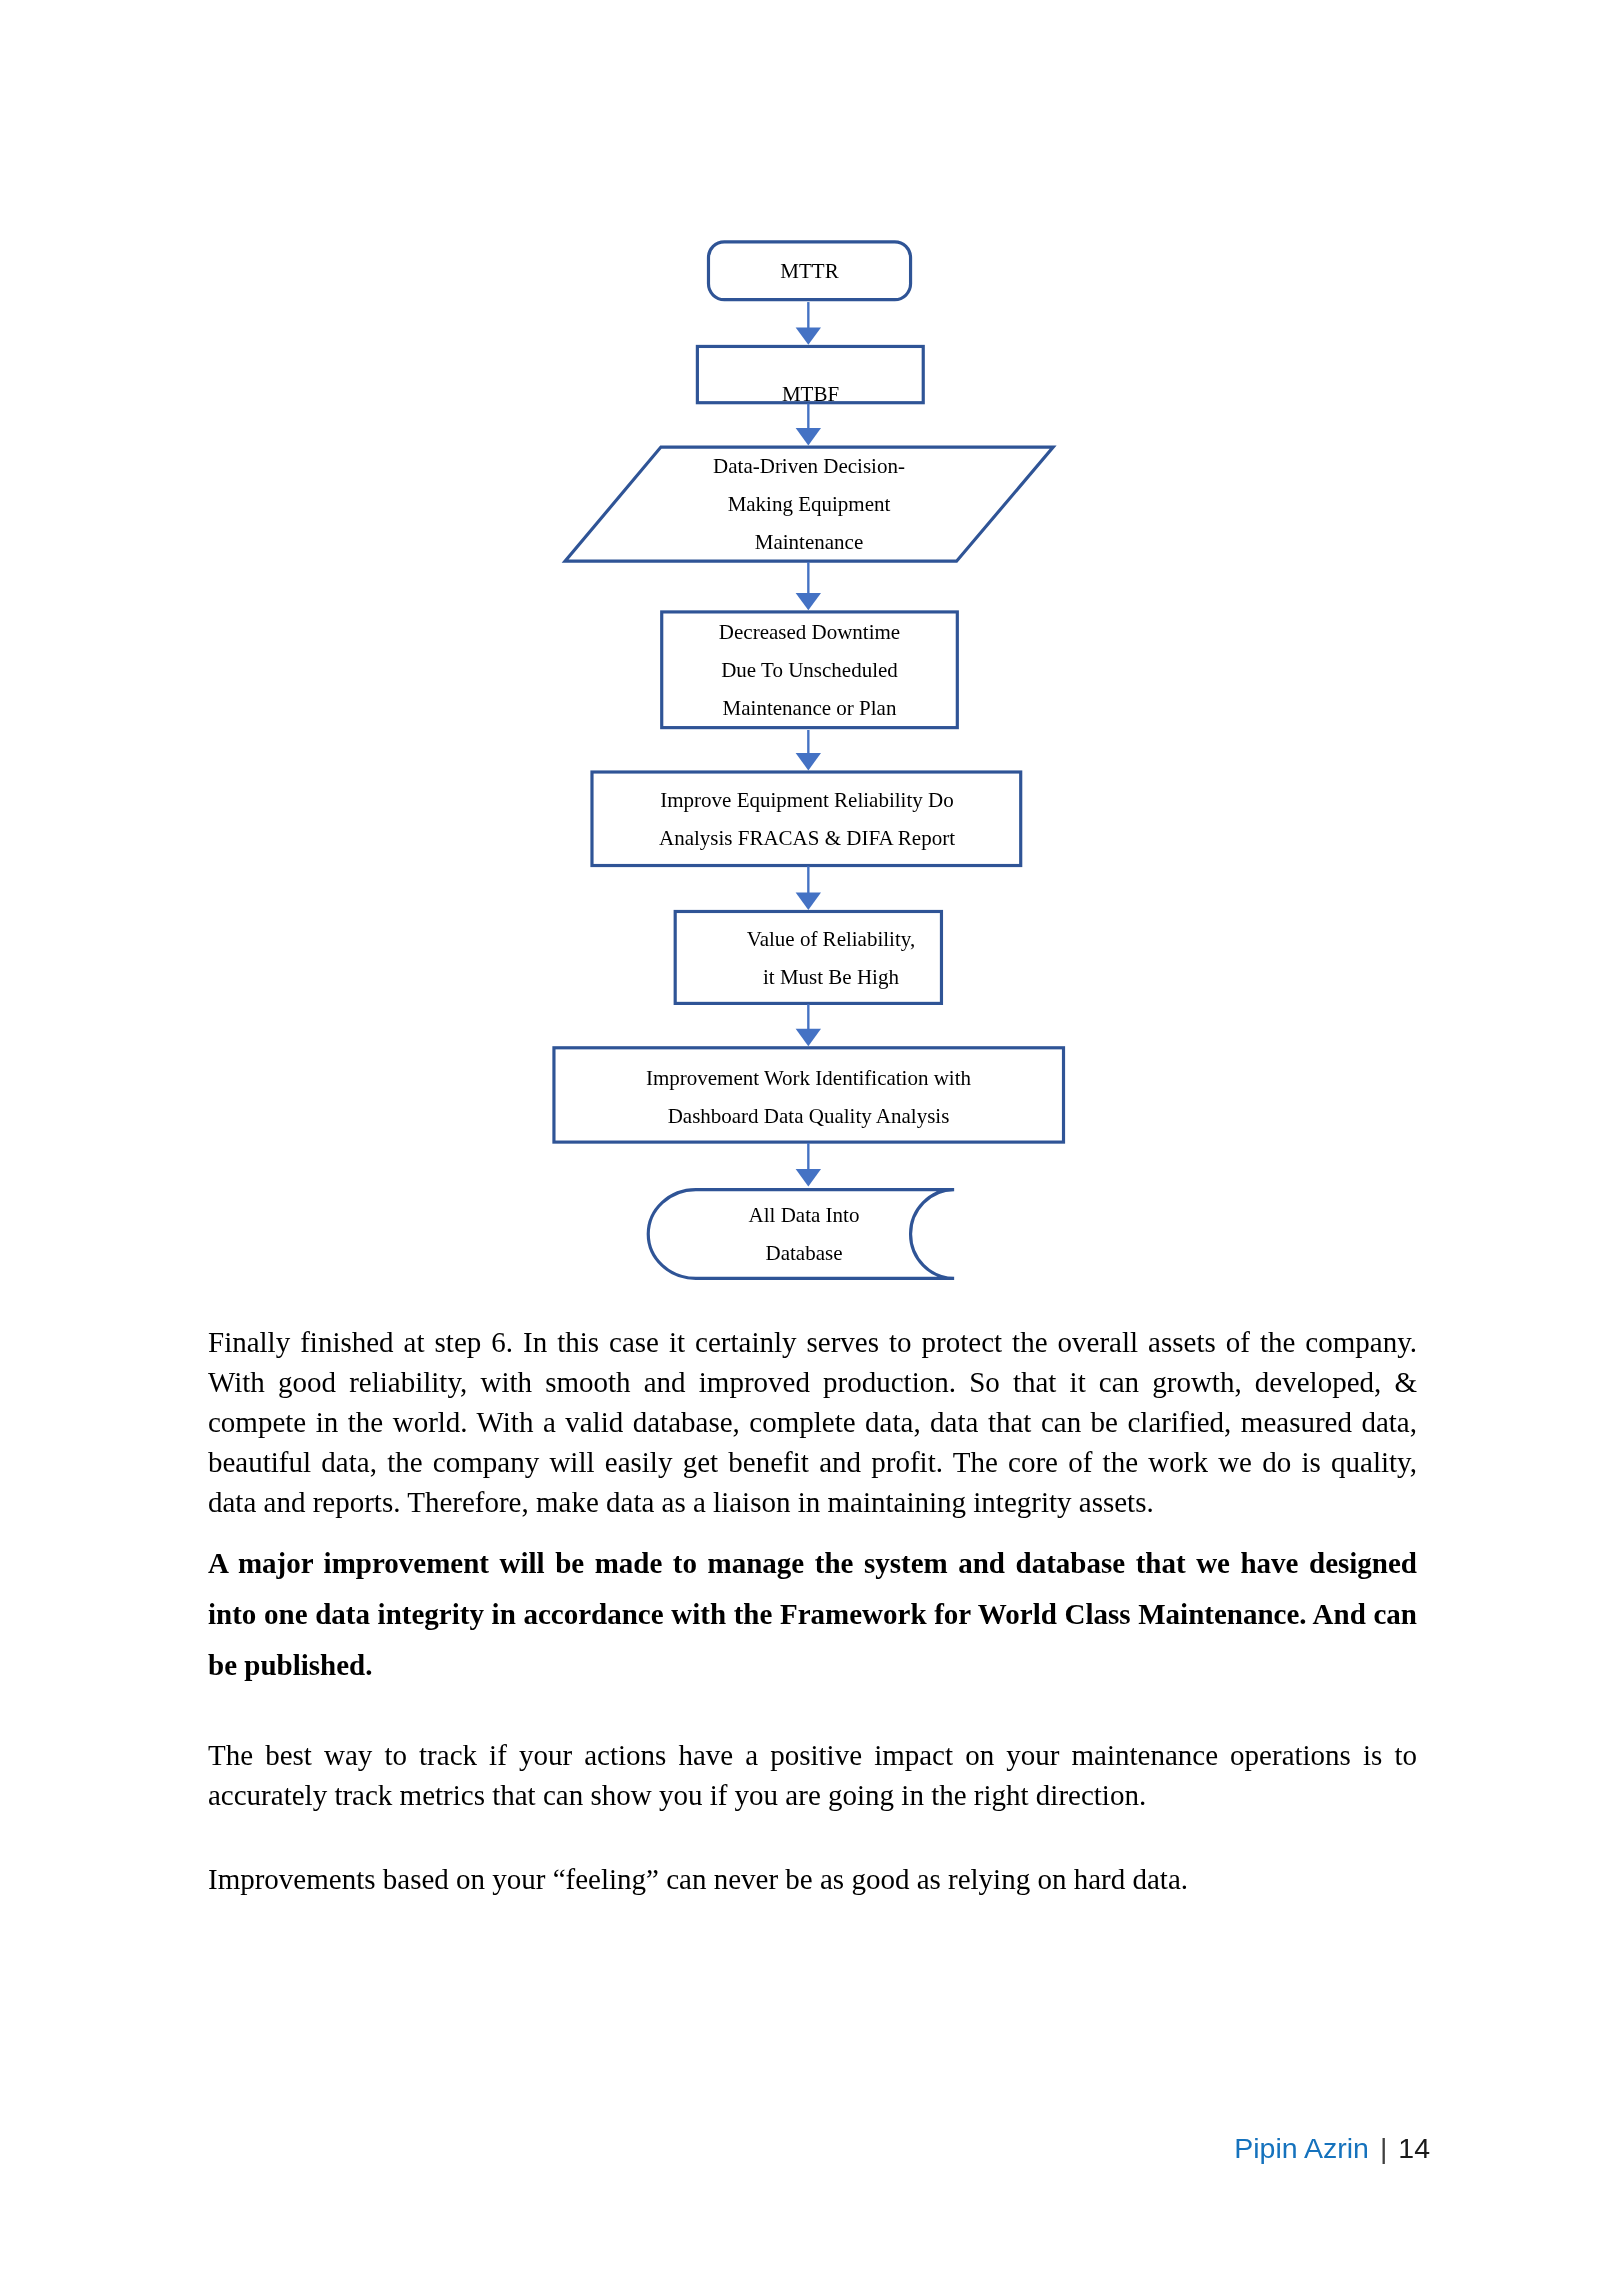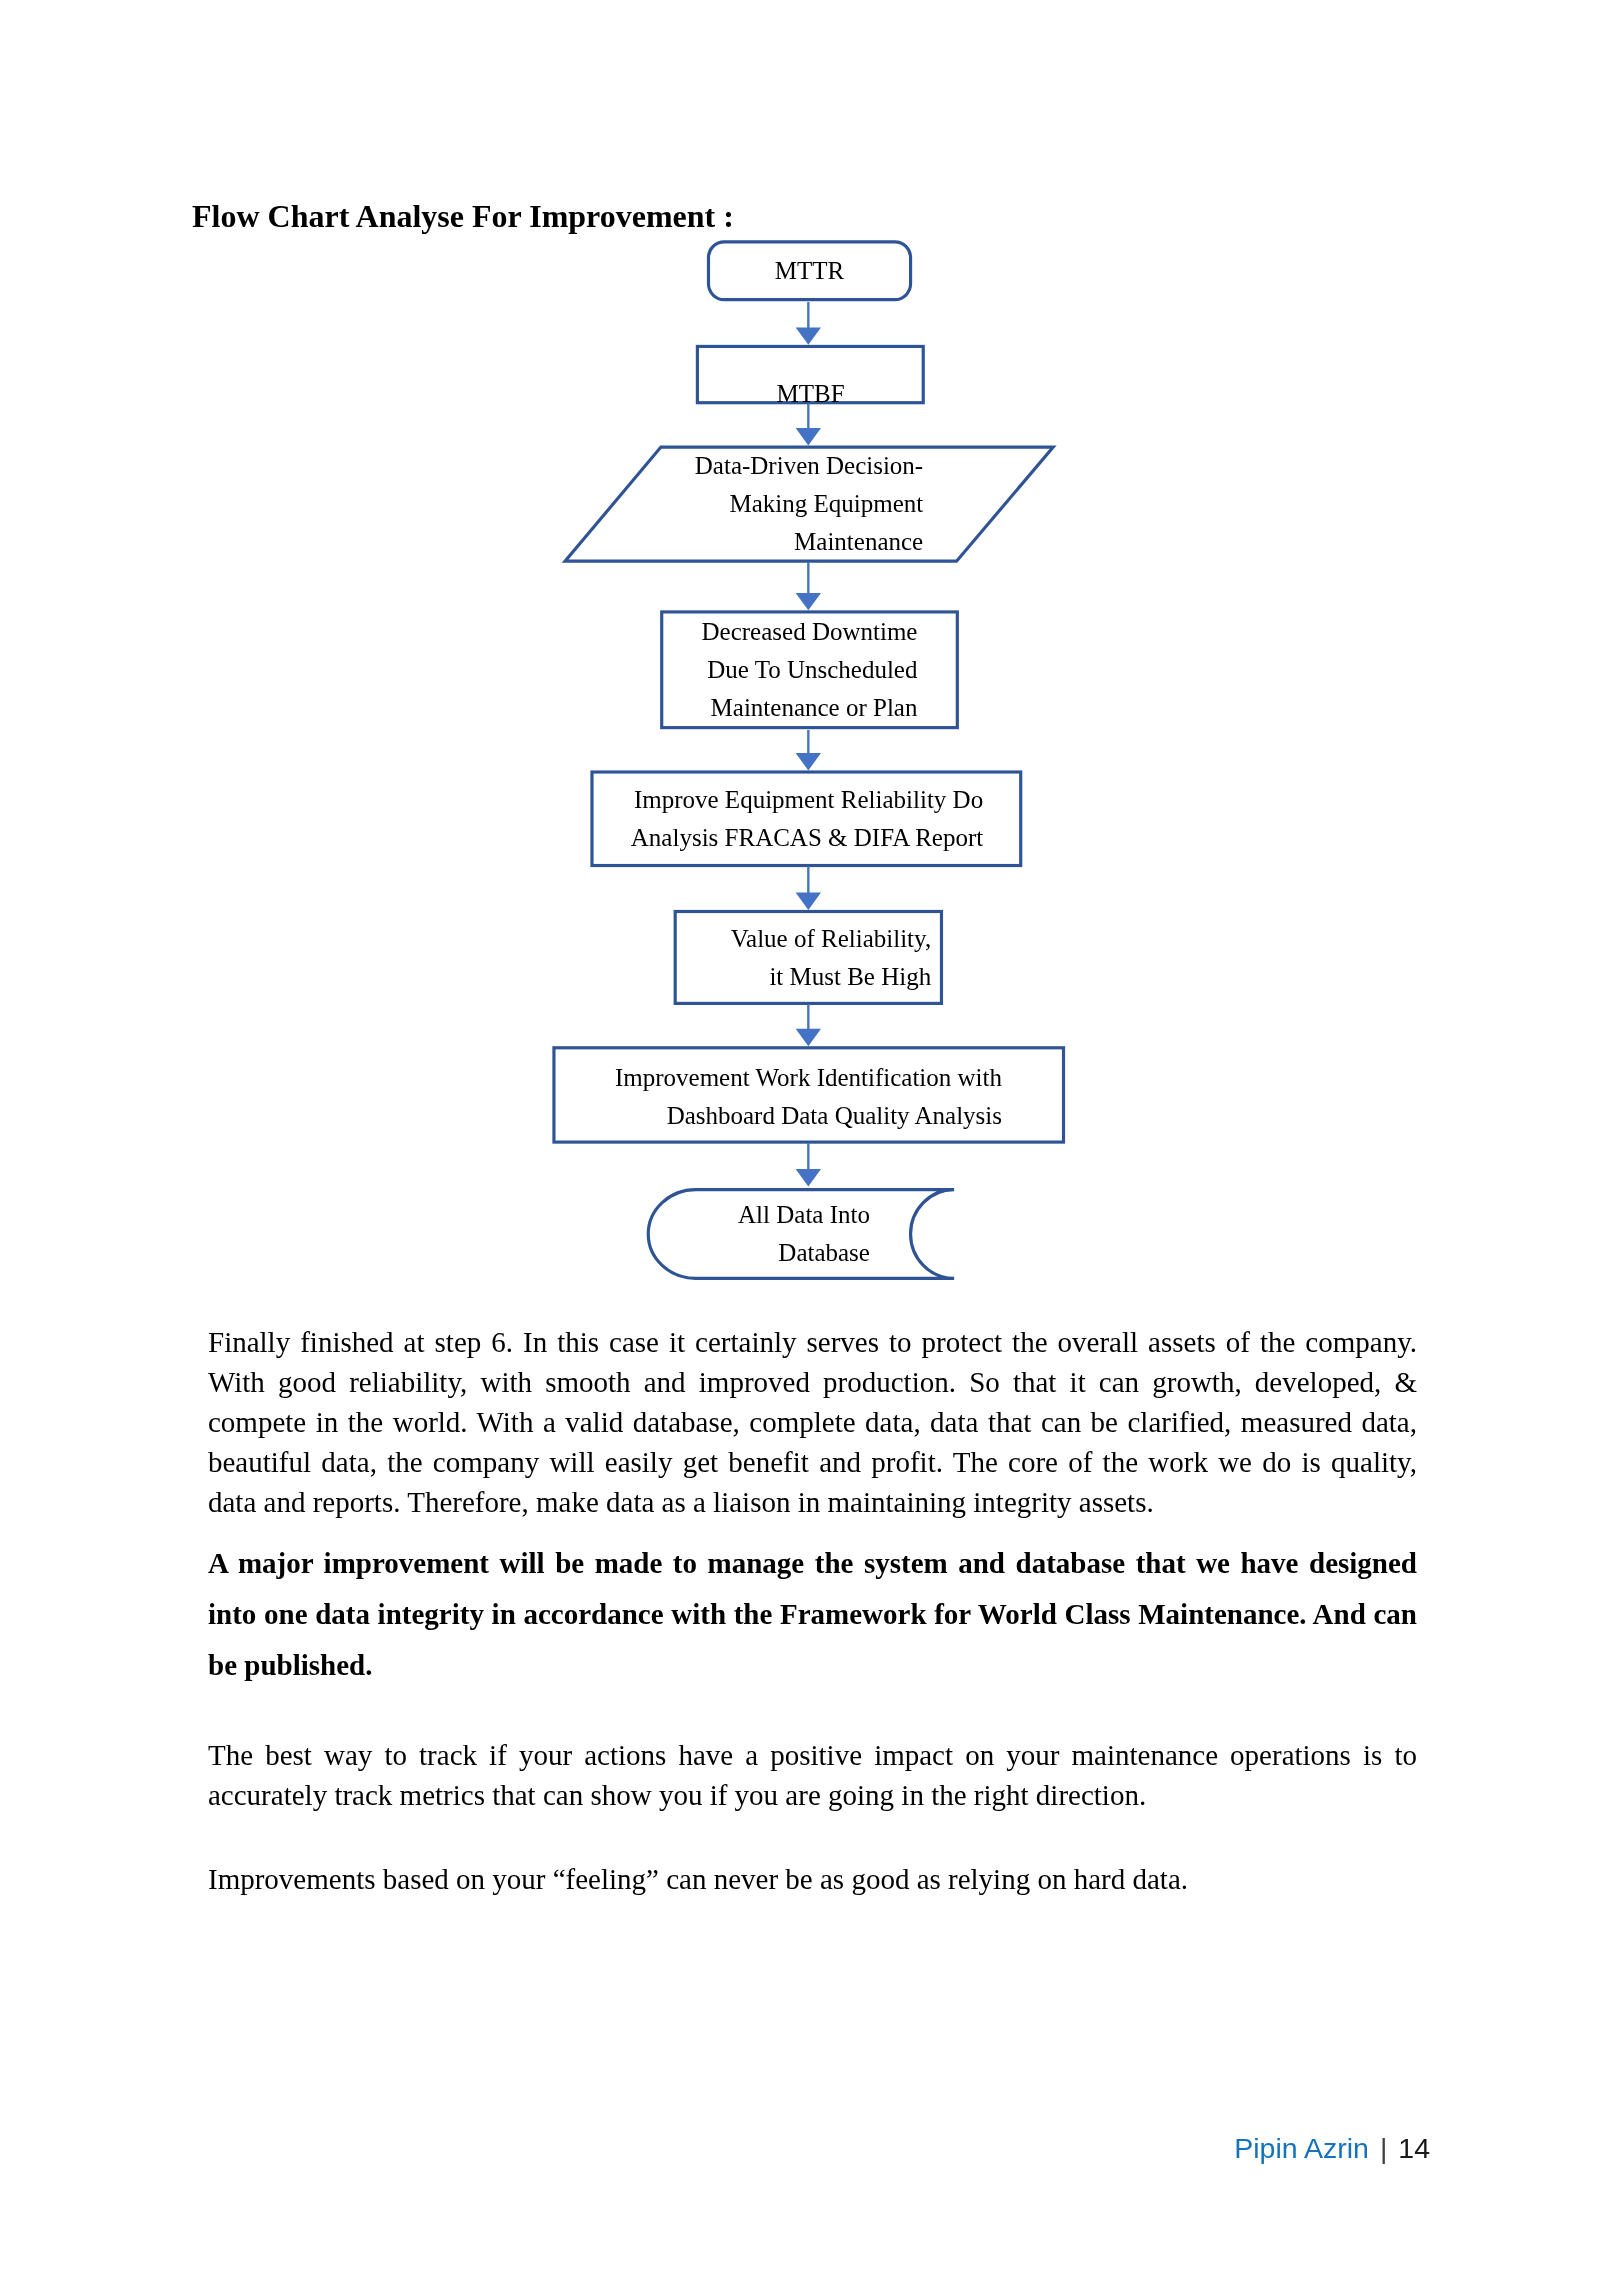--- a/index.html
+++ b/index.html
@@ -14,22 +14,22 @@
   .title{
     position:absolute;left:192px;top:197px;width:1241px;
     font-size:32px;font-weight:bold;line-height:38px;
   }
   .flow-svg{position:absolute;left:0;top:0;}
   .flow-svg .shape{fill:#ffffff;stroke-width:4px;}
   .flow-svg .arrow-line{stroke-width:3px;}
   .node-label{
     position:absolute;
     display:flex;align-items:center;justify-content:center;
-    text-align:right;
-    font-size:25px;line-height:38px;
+    text-align:center;
+    font-size:21px;line-height:38px;
     white-space:pre-line;
     pointer-events:none;
   }
   .body-text{
     position:absolute;left:192px;top:1306px;width:1241px;
     font-size:29px;line-height:40px;
   }
   .body-text p{margin:16px;text-align:justify;}
   .body-text p.para-bold{font-weight:bold;line-height:51px;}
   .body-text p.gap-before{margin-top:44px;}
@@ -41,21 +41,20 @@
   }
   .footer .author{color:#1572BD;}
   .footer .sep{color:#404040;padding:0 11px;font-weight:300;}
   .footer .pagenum{color:#1a1a1a;}
 </style>
 </head>
 <body>
 
 <div class="page">
 
-  <div class="title">Flow Chart Analyse For Improvement :</div>
 
   <svg class="flow-svg" width="1623" height="1292" viewBox="0 0 2048 1630" xmlns="http://www.w3.org/2000/svg">
 
     <rect class="shape" x="894" y="305" width="255" height="73" rx="20" ry="20" stroke="#2F5496"></rect>
 
     <g>
       <line class="arrow-line" x1="1020" y1="381" x2="1020" y2="414" stroke="#4472C4"></line>
       <polygon points="1004,413 1036,413 1020,435" fill="#4472C4"></polygon>
     </g>
 

